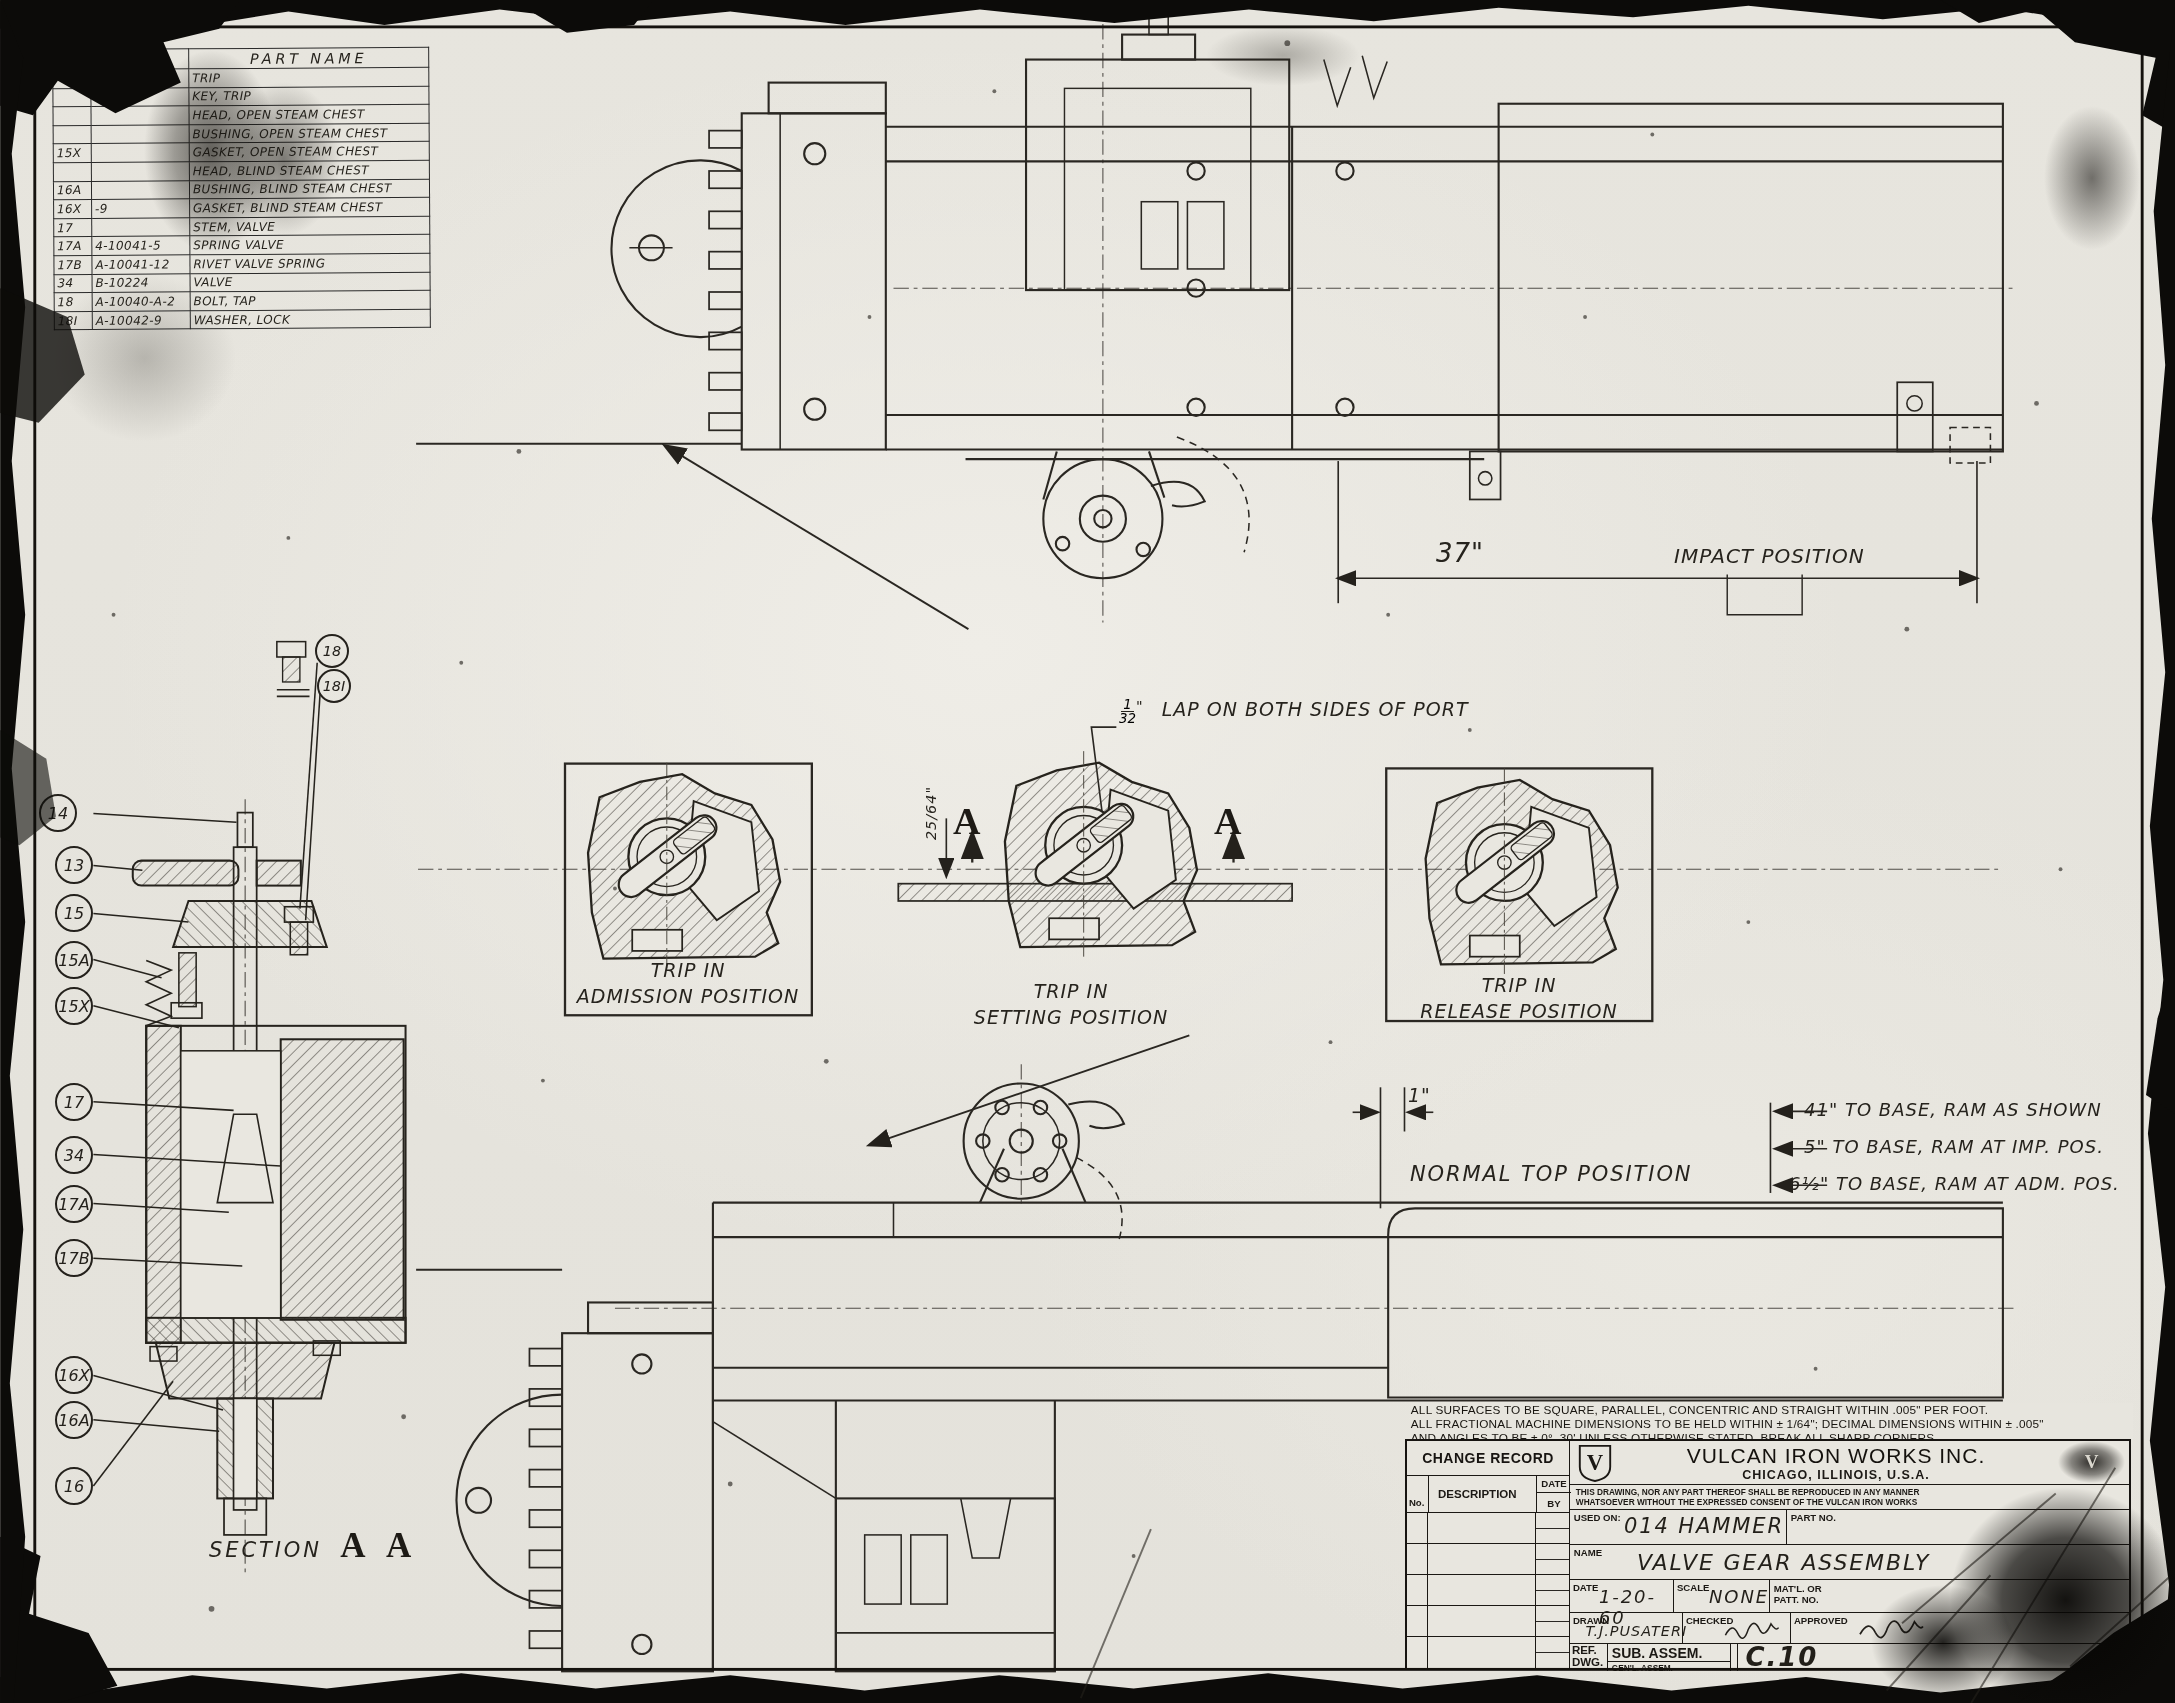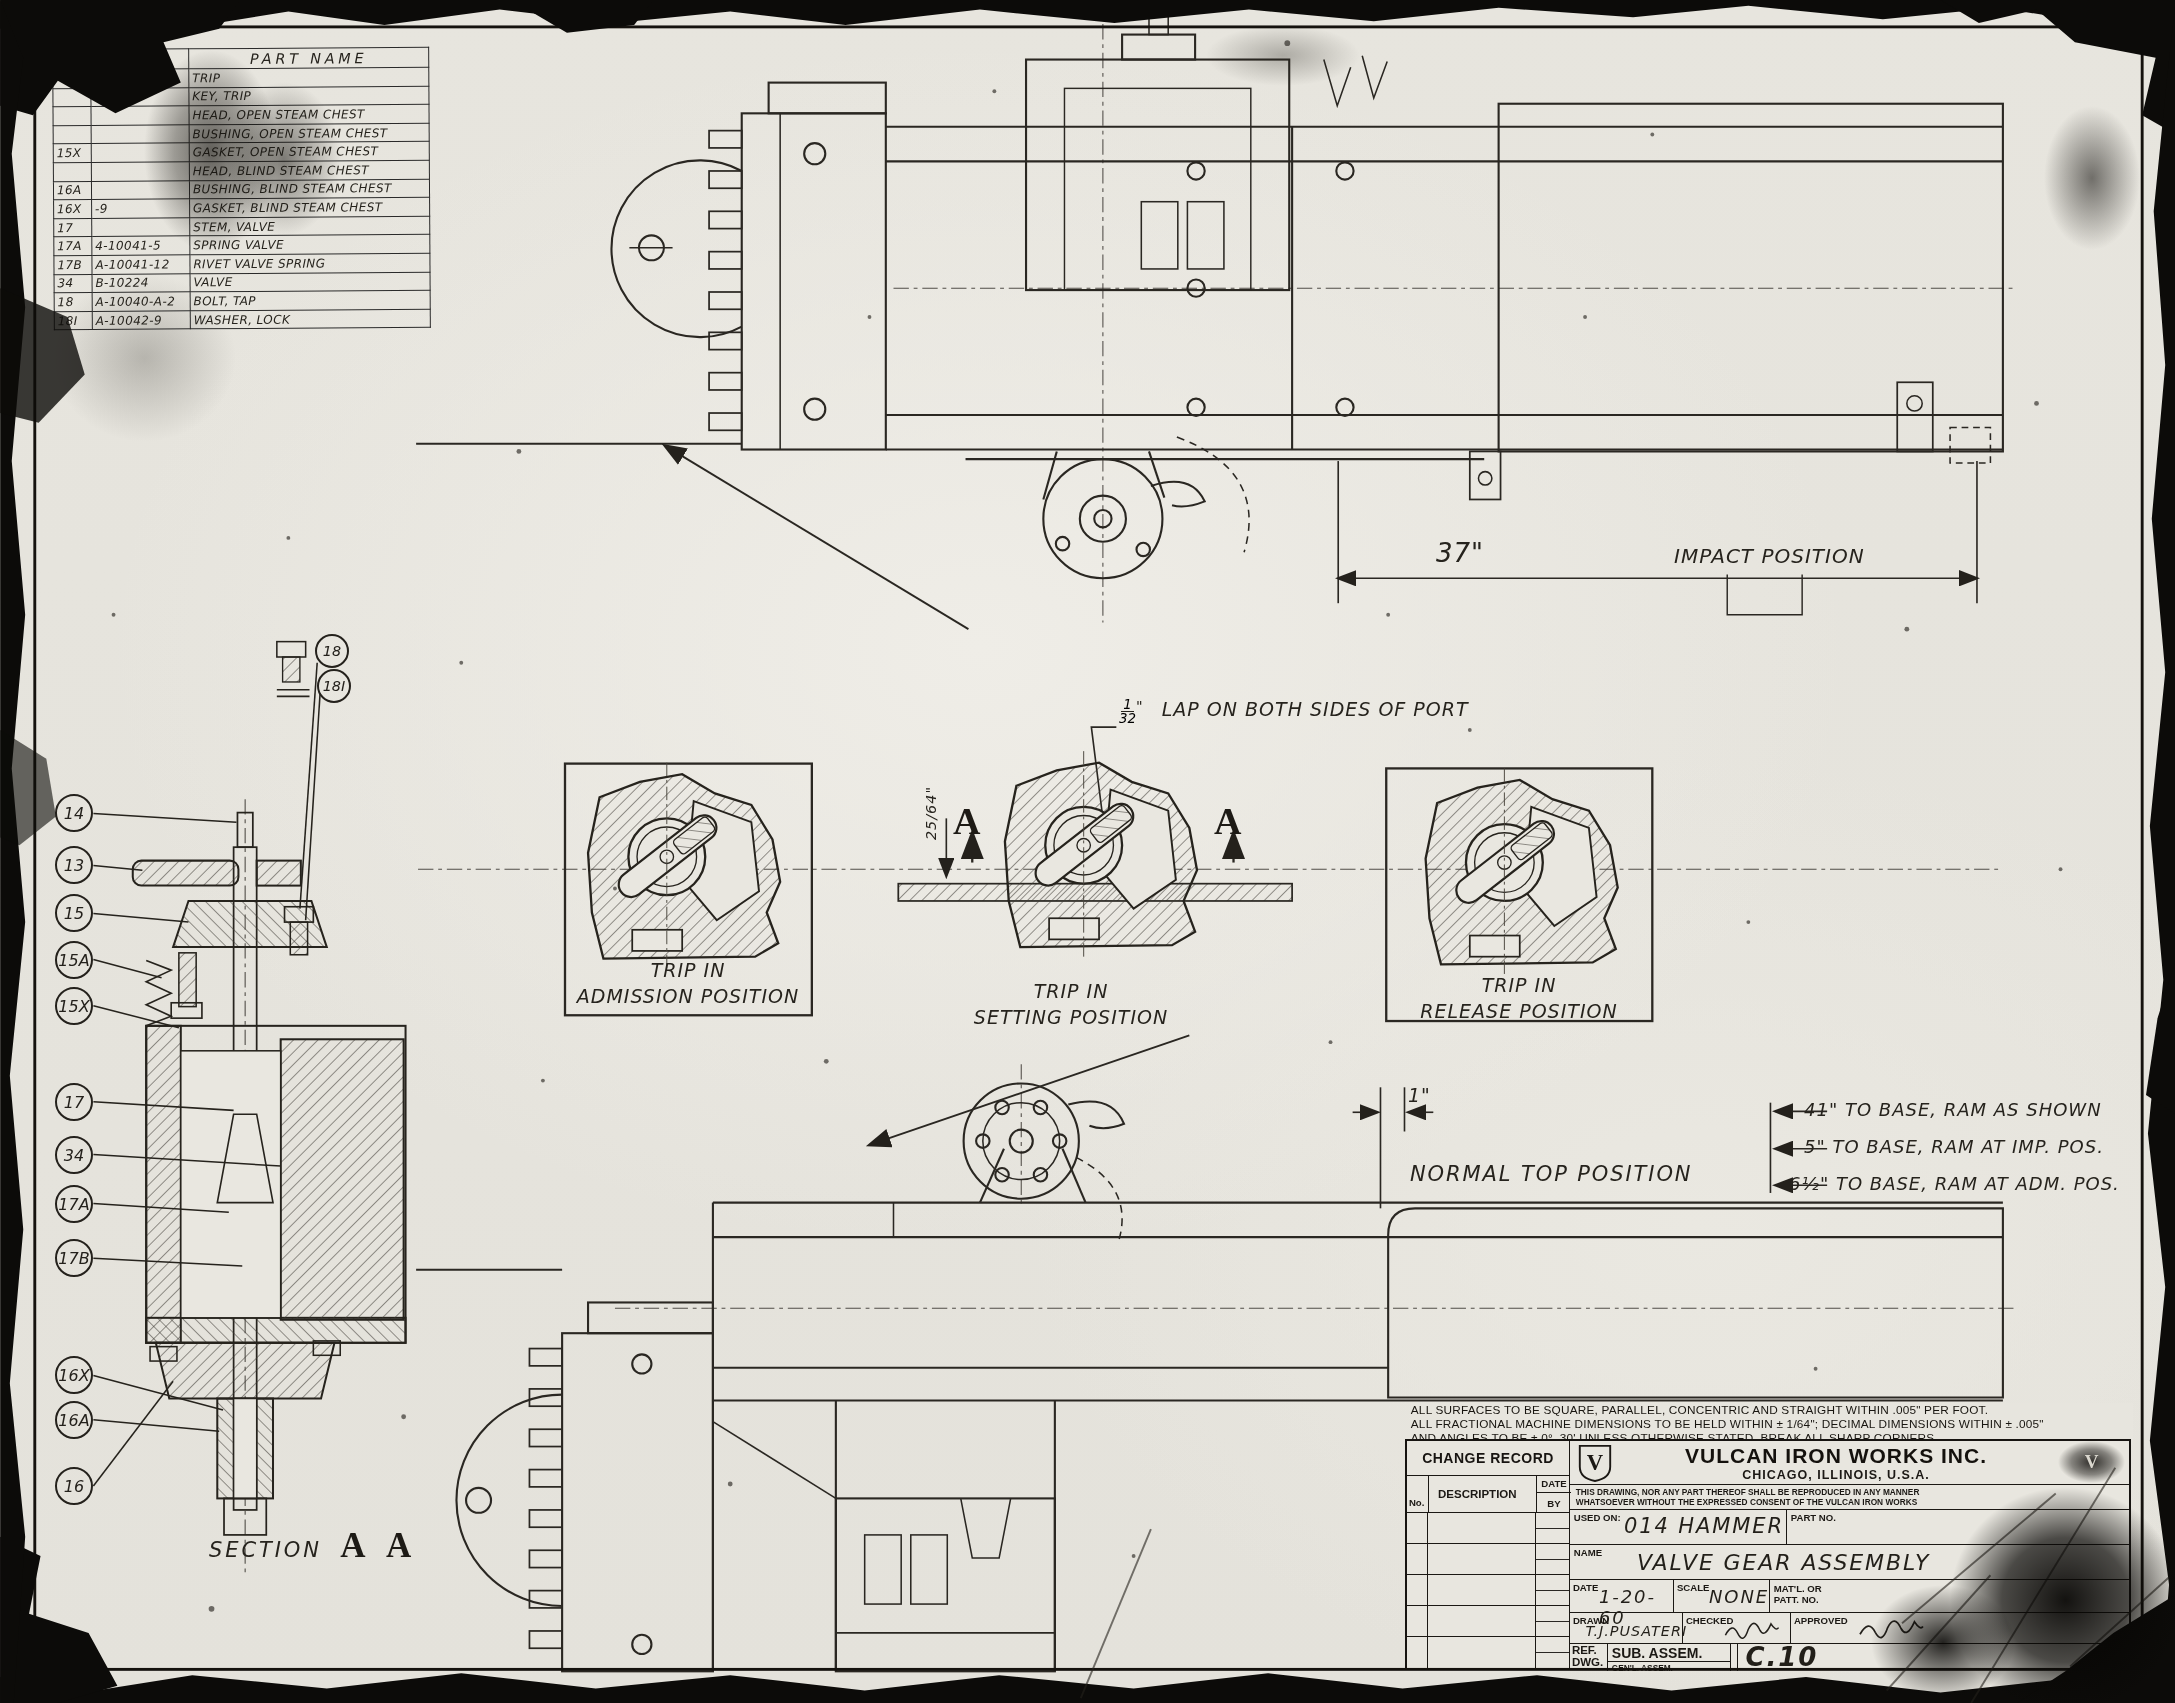--- a/index.html
+++ b/index.html
@@ -412,21 +412,21 @@
 <div class="lbl hand" style="left:1410px;top:1162px;font-size:21px;letter-spacing:1.9px">NORMAL TOP POSITION</div>
 <div class="lbl hand" style="left:1804px;top:1099px;font-size:18px">41" TO BASE, RAM AS SHOWN</div>
 <div class="lbl hand" style="left:1804px;top:1136px;font-size:18px">5" TO BASE, RAM AT IMP. POS.</div>
 <div class="lbl hand" style="left:1789px;top:1173px;font-size:18px">6½" TO BASE, RAM AT ADM. POS.</div>
 
 <div class="lbl" style="left:209px;top:1526px">
   <span class="hand" style="font-size:21px;letter-spacing:2.9px">SECTION</span>
   <span class="serifA" style="font-size:35px;margin-left:13.4px;letter-spacing:7.7px">A A</span>
 </div>
 
-<div class="balloon" style="left:55px;top:794px">14</div>
+<div class="balloon" style="left:39px;top:794px">14</div>
 <div class="balloon" style="left:55px;top:846px">13</div>
 <div class="balloon" style="left:55px;top:894px">15</div>
 <div class="balloon" style="left:55px;top:941px">15A</div>
 <div class="balloon" style="left:55px;top:987px">15X</div>
 <div class="balloon" style="left:55px;top:1083px">17</div>
 <div class="balloon" style="left:55px;top:1136px">34</div>
 <div class="balloon" style="left:55px;top:1185px">17A</div>
 <div class="balloon" style="left:55px;top:1239px">17B</div>
 <div class="balloon" style="left:55px;top:1356px">16X</div>
 <div class="balloon" style="left:55px;top:1401px">16A</div>
@@ -495,21 +495,21 @@
           </div>
     </div>
 
     <div id="tbr">
       <div class="row bline" style="height:44px">
         <svg width="38" height="40" style="left:5.8px;top:1.9px" viewBox="0 0 40 42">
           <path d="M4,3 h32 v22 q0,12 -16,15 q-16,-3 -16,-15 z" fill="none" stroke="#1b1814" stroke-width="2"></path>
           <text x="20" y="28" font-family="Liberation Serif,serif" font-size="24" font-weight="bold" fill="#1b1814" text-anchor="middle">V</text>
         </svg>
         <div style="position:absolute;left:50px;right:77px;top:2.9px;text-align:center">
-          <div style="font-family:'Liberation Sans',sans-serif;font-weight:bold;font-size:21px;letter-spacing:1px;color:#14110d">VULCAN IRON WORKS INC.</div>
+          <div style="font-family:'Liberation Sans',sans-serif;font-weight:normal;font-size:21px;letter-spacing:1px;color:#14110d">VULCAN IRON WORKS INC.</div>
           <div style="font-family:'Liberation Sans',sans-serif;font-weight:bold;font-size:12.5px;letter-spacing:1px;color:#1b1814">CHICAGO, ILLINOIS, U.S.A.</div>
         </div>
         <div style="position:absolute;right:3.8px;top:0;width:67px;height:42px;background:radial-gradient(closest-side,rgba(15,13,10,.85),rgba(15,13,10,.45) 60%,rgba(15,13,10,0));display:flex;align-items:center;justify-content:center;color:#d9d6cd;font-family:'Liberation Serif',serif;font-weight:bold;font-size:19px">V</div>
       </div>
       <div class="row bline" style="height:25px;padding:1.9px 0 0 5.8px">
         <div class="cell-label" style="font-size:8.3px">THIS DRAWING, NOR ANY PART THEREOF SHALL BE REPRODUCED IN ANY MANNER</div>
         <div class="cell-label" style="font-size:8.3px">WHATSOEVER WITHOUT THE EXPRESSED CONSENT OF THE VULCAN IRON WORKS</div>
       </div>
       <div class="row bline" style="height:35px;display:flex">
         <div class="rline" style="width:217px;position:relative">

